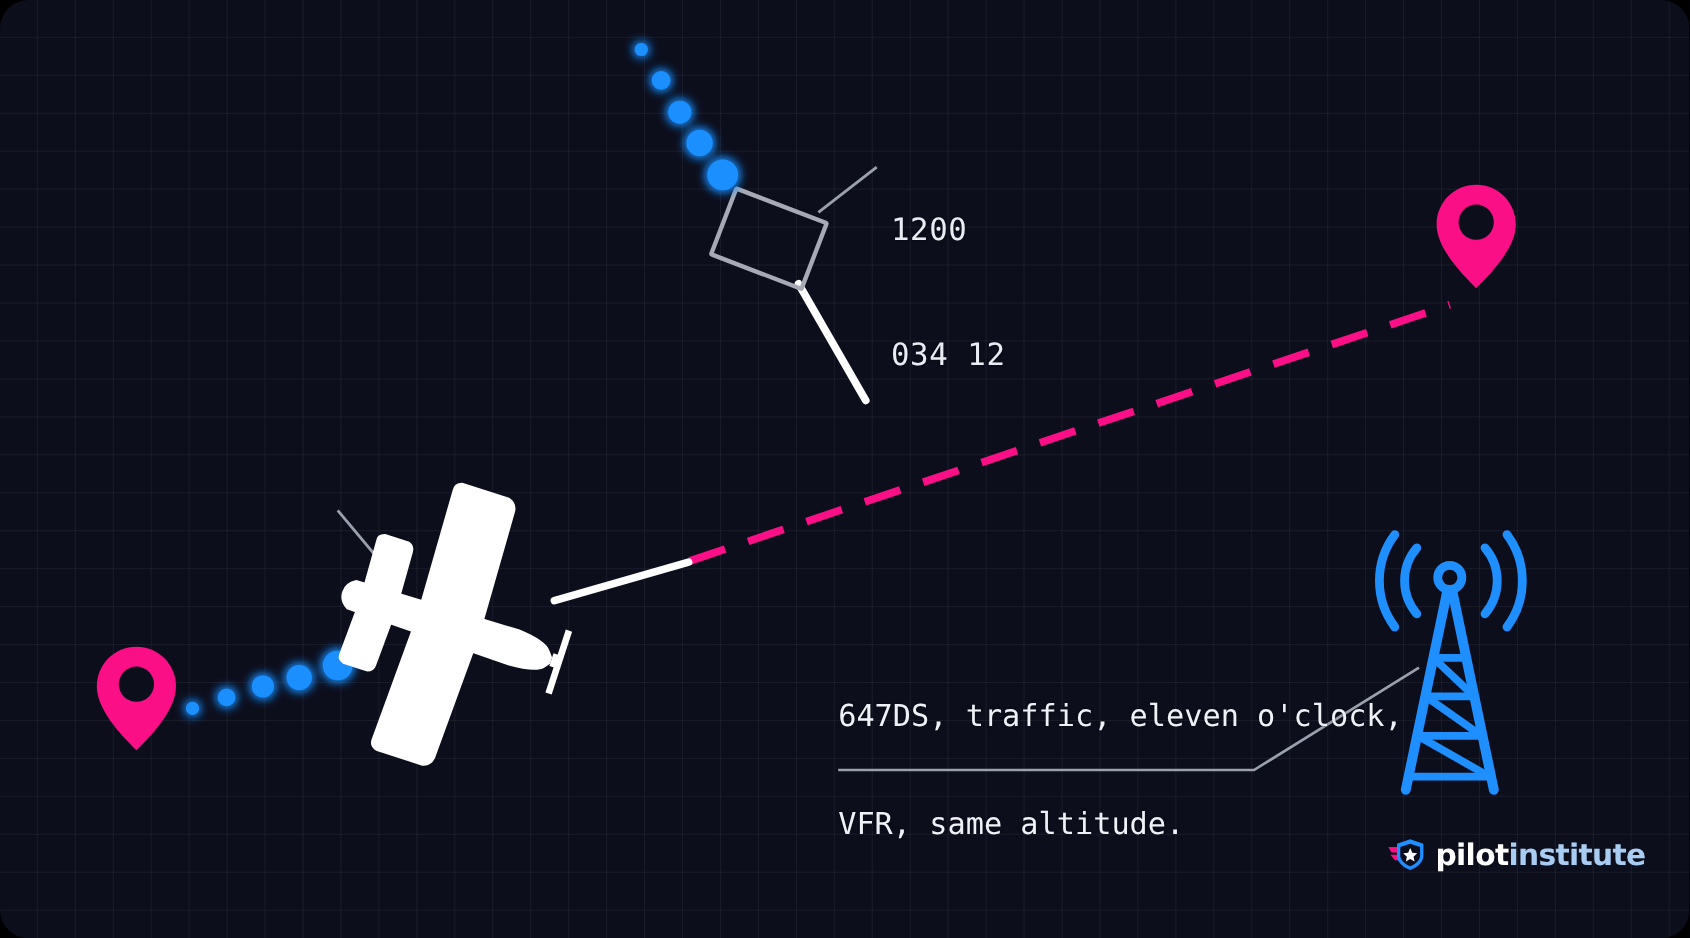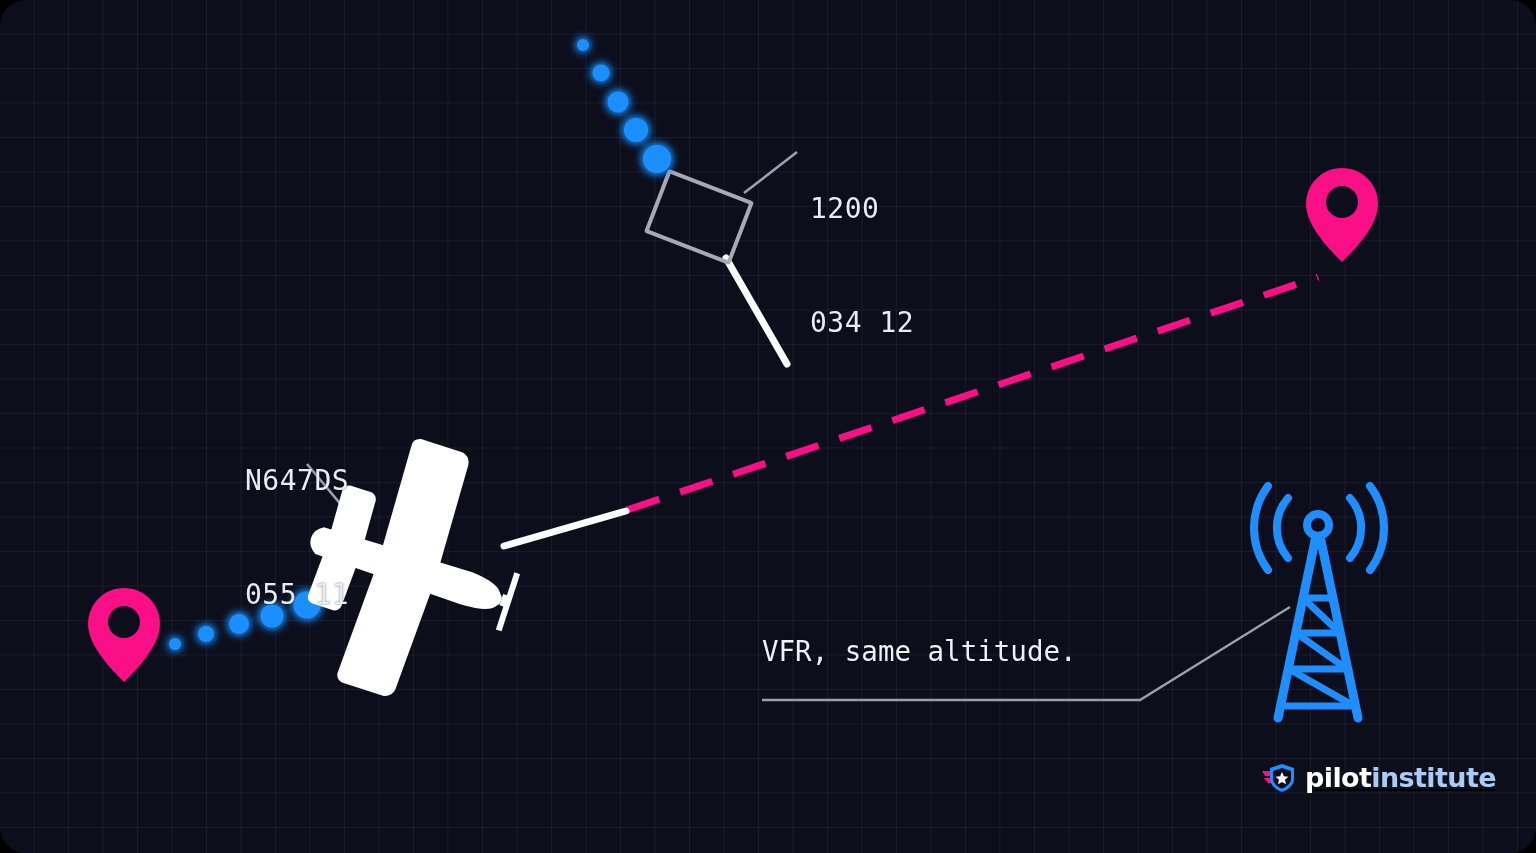--- a/index.html
+++ b/index.html
@@ -23,21 +23,21 @@
          font-family:"DejaVu Sans Mono","Liberation Mono",monospace;
          white-space:pre;text-shadow:0 0 2px rgba(0,0,0,.6);}
   .label .ln{display:block;}
 
   #tgt-label{left:810px;top:114px;font-size:28px;line-height:38px;}
   #ac-label{left:245px;top:386px;font-size:28px;line-height:38px;}
   #call-label{left:762px;top:570px;font-size:27.5px;line-height:32.5px;
               letter-spacing:0px;color:#eef1f6;}
 
   
-  #logo{position:absolute;left:1262px;top:762px;display:flex;align-items:flex-end;gap:9px;text-decoration:underline;}
+  #logo{position:absolute;left:1262px;top:762px;display:flex;align-items:flex-start;gap:9px;}
   #logo-text{font-family:"DejaVu Sans","Liberation Sans",sans-serif;
              font-size:27px;font-weight:700;letter-spacing:-.6px;}
   #logo-text .w{color:#ffffff;}
   #logo-text .b{color:#a9cdf2;}
 </style>
 </head>
 <body>
 
 <div id="stage">
 
@@ -136,26 +136,23 @@
       <path d="M 1350 498 A 46 46 0 0 1 1350 558" stroke-width="8"></path>
       <path d="M 1370 486 A 70 70 0 0 1 1370 570" stroke-width="8"></path>
     </g>
   </svg>
 
   <div class="label" id="tgt-label">
     <span class="ln">1200</span>
     <span class="ln">034 12</span>
   </div>
 
-  <div class="label" id="ac-label">
-    <span class="ln">N647DS</span>
-    <span class="ln">055 11</span>
-  </div>
 
   <div class="label" id="call-label">
+    <span class="ln">647DS, traffic, eleven o'clock,</span>
     <span class="ln">VFR, same altitude.</span>
   </div>
 
   <div id="logo">
     <svg width="34" height="30" viewBox="0 0 34 30">
       <path fill="#fa0f86" d="M0 8 L16 8 L16 13 L3 13 Z"></path>
       <path fill="#fa0f86" d="M2 15 L16 15 L16 20 L6 20 Z"></path>
       <path fill="#1f8fff" d="M20 1 L32 5 L32 16 C32 22 26 27 20 29 C14 27 8 22 8 16 L8 5 Z"></path>
       <path fill="#0d0e1c" d="M20 5 L29 8 L29 16 C29 20 24.5 24 20 25.6 C15.5 24 11 20 11 16 L11 8 Z"></path>
       <path fill="#ffffff" d="M20 9 L21.9 13.2 L26.4 13.7 L23 16.8 L24 21.2 L20 18.9

